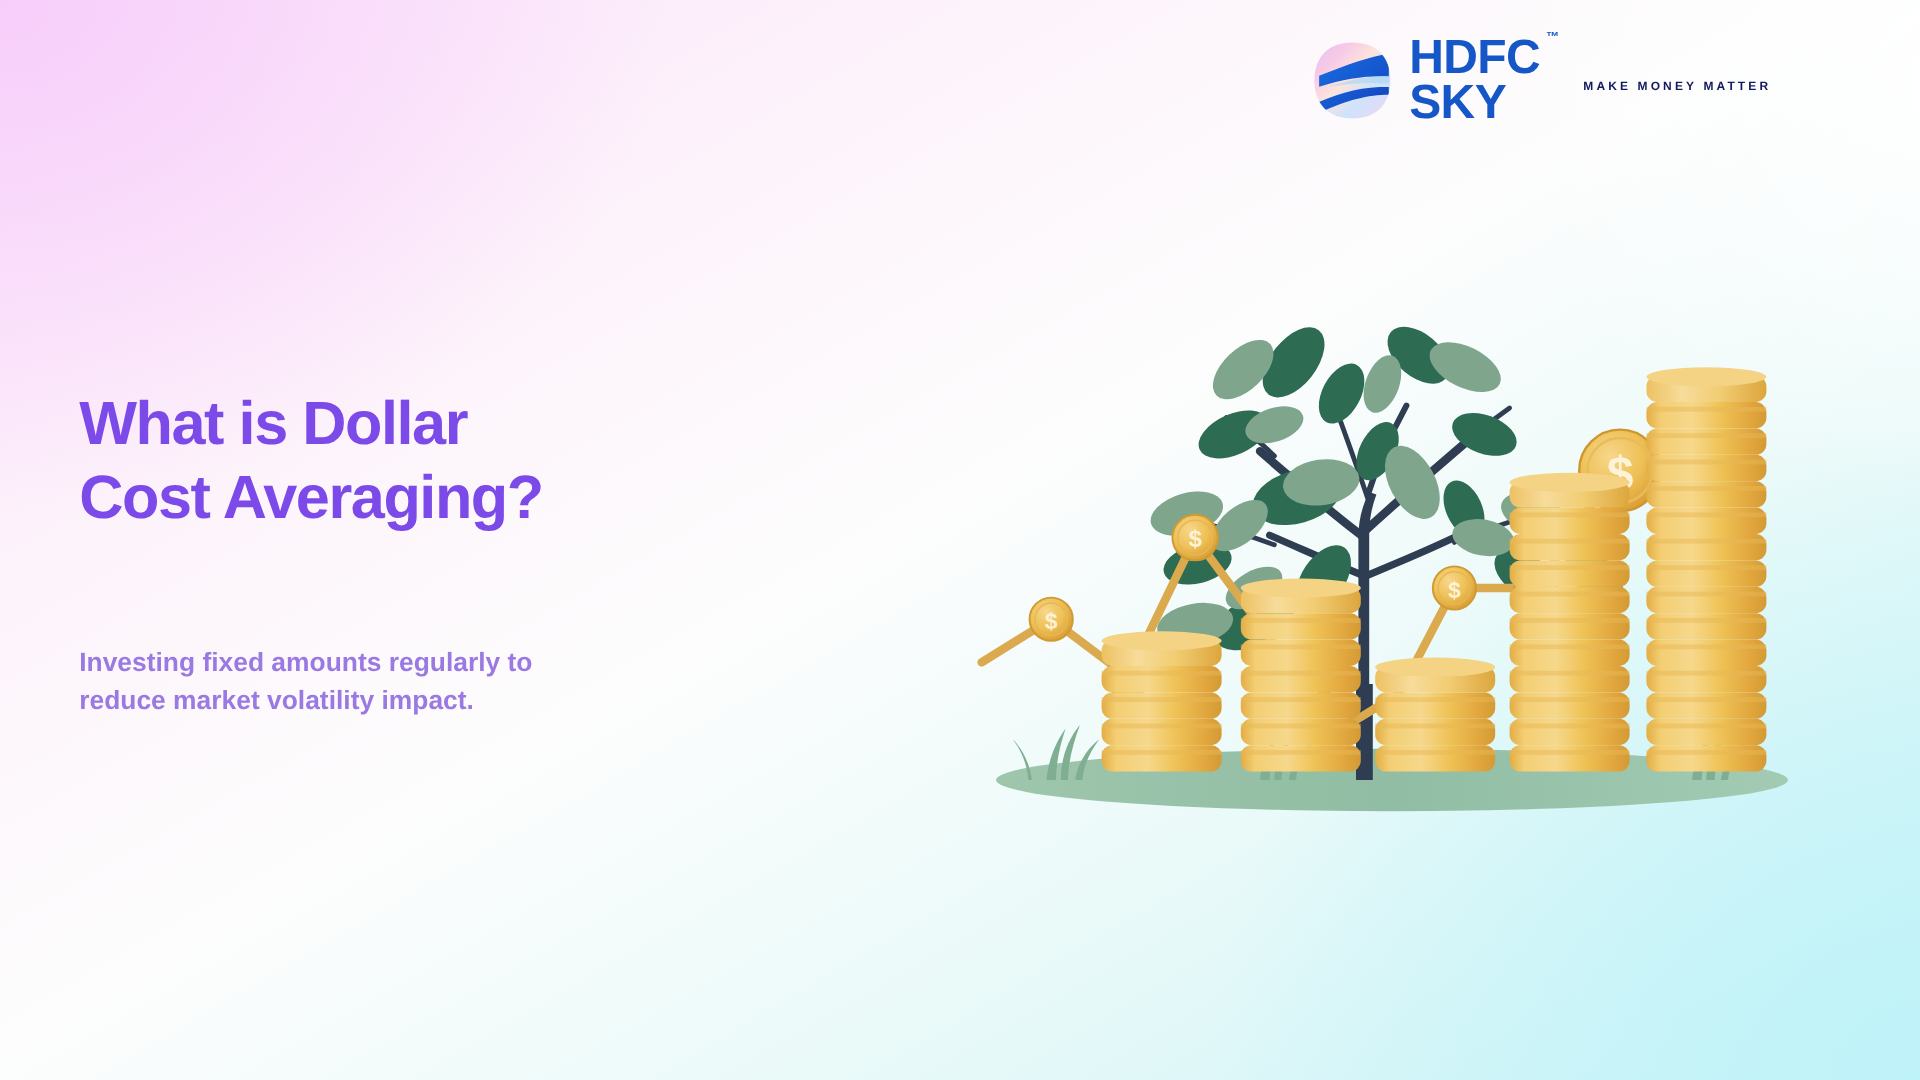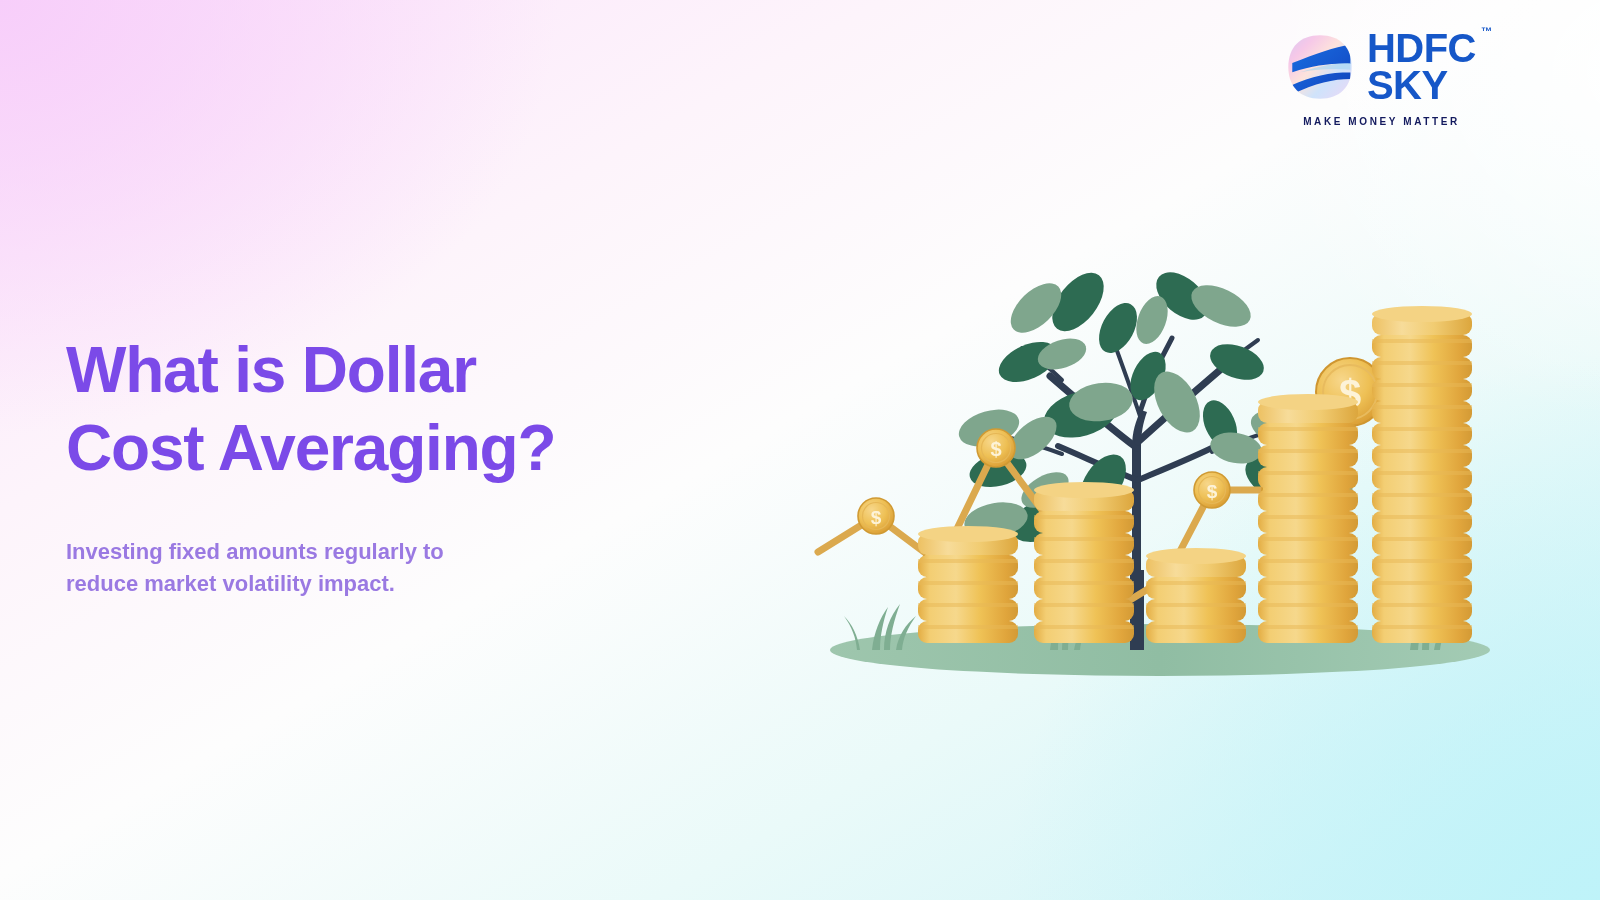--- a/index.html
+++ b/index.html
@@ -29,22 +29,23 @@
     background: radial-gradient(ellipse 520px 420px at 96% 97%, rgba(255,255,255,0.55) 72%, rgba(255,255,255,0) 74%);
     display: none;
   }
 
   
   .logo-block {
     position: absolute;
     top: 30px;
     right: 124px;
     display: flex;
-    flex-direction: column;
+    flex-direction: row;
     align-items: center;
+    gap: 36px;
   }
   .logo-row {
     display: flex;
     align-items: center;
     gap: 14px;
   }
   .logo-mark {
     width: 66px;
     height: 66px;
     position: relative;
@@ -77,21 +78,21 @@
     color: #131a5e;
     letter-spacing: 2.6px;
   }
 
   
   .headline {
     position: absolute;
     left: 66px;
     top: 288px;
     width: 780px;
-    font-size: 64px;
+    font-size: 51px;
     font-weight: bold;
     line-height: 1.22;
     letter-spacing: -1.2px;
     color: #7b4ae8;
     white-space: pre-line;
   }
   .subhead {
     position: absolute;
     left: 66px;
     top: 514px;

